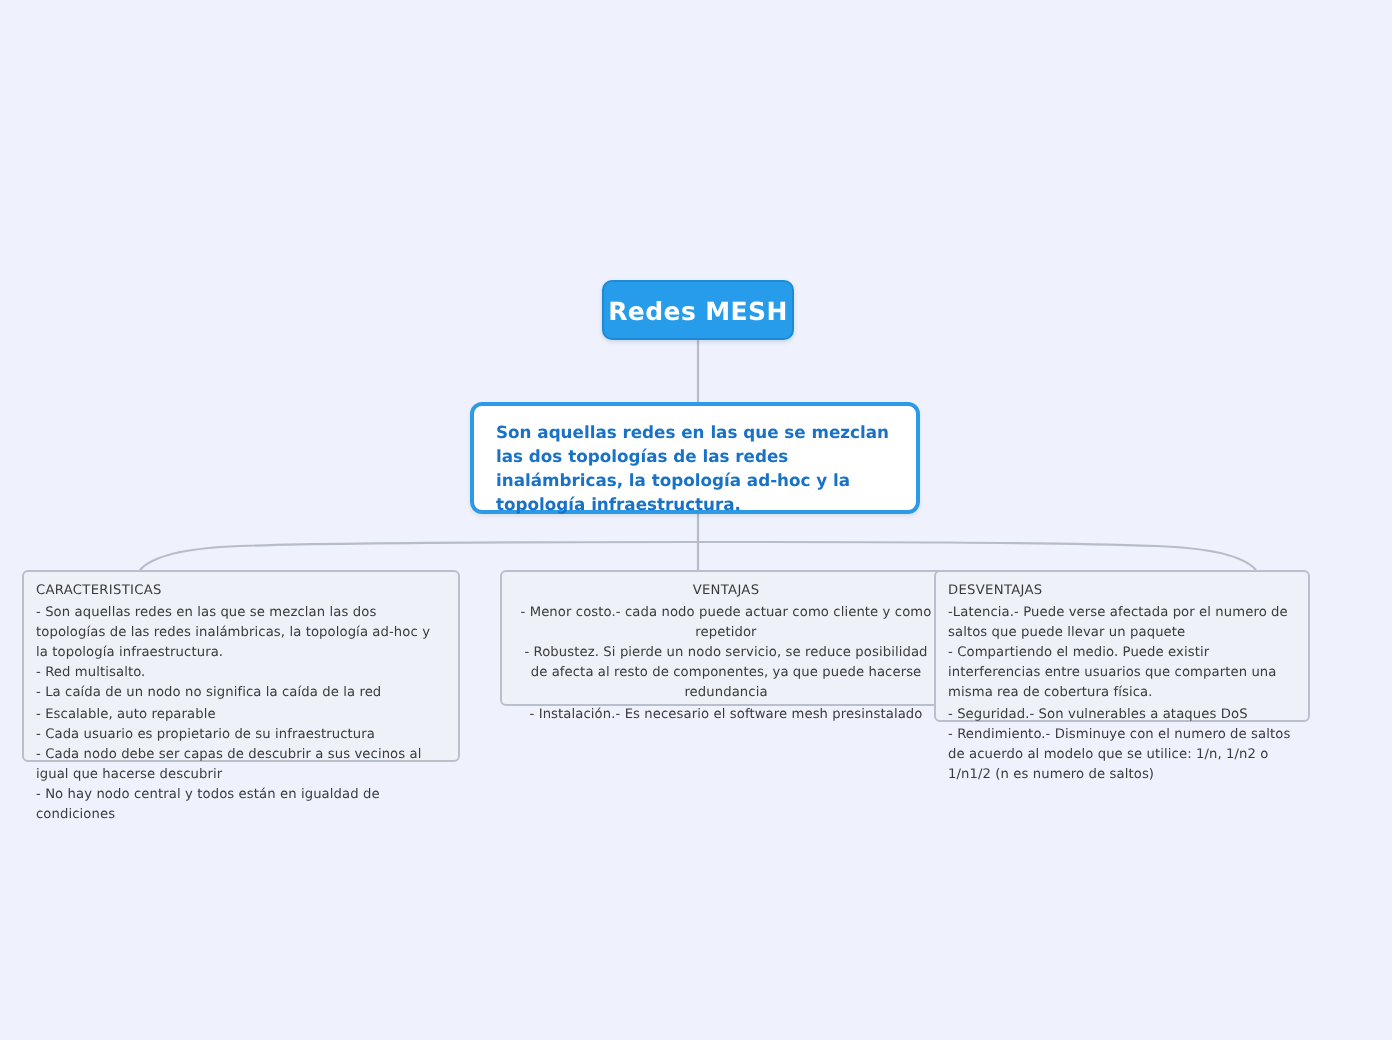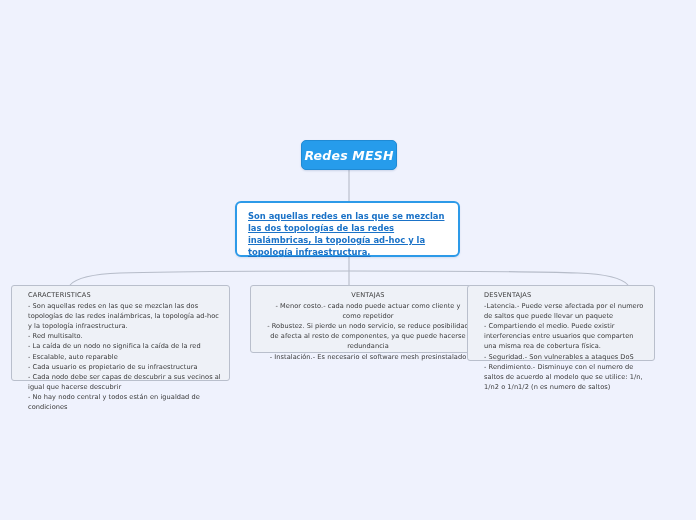--- a/index.html
+++ b/index.html
@@ -37,21 +37,20 @@
     width: 96px;
     height: 30px;
     background: #269ceb;
     border: 1px solid #1f8ad4;
     border-radius: 5px;
     box-sizing: border-box;
     display: flex;
     align-items: center;
     justify-content: center;
     box-shadow: 0 1px 2px rgba(40,80,140,0.18);
-    font-style: italic;
   }
   .root-node .root-label {
     color: #ffffff;
     font-size: 12.5px;
     font-weight: bold;
     letter-spacing: 0.2px;
     white-space: nowrap;
   }
 
   
@@ -67,31 +66,30 @@
     box-sizing: border-box;
     padding: 8px 11px 6px 11px;
     box-shadow: 0 1px 2px rgba(40,80,140,0.12);
   }
   .desc-node .desc-text {
     color: #1a72c7;
     font-size: 8.4px;
     font-weight: bold;
     line-height: 1.42;
     display: block;
-    text-decoration: underline;
   }
 
   
   .leaf-node {
     position: absolute;
     background: #eef1f7;
     border: 1px solid #b9bfcc;
     border-radius: 3px;
     box-sizing: border-box;
-    padding: 5px 7px 6px 16px;
+    padding: 5px 7px 6px 6px;
     color: #3a3a3a;
   }
   .leaf-title {
     font-size: 6.6px;
     line-height: 1.5;
     display: block;
     letter-spacing: 0.15px;
   }
   .leaf-body {
     font-size: 6.6px;

